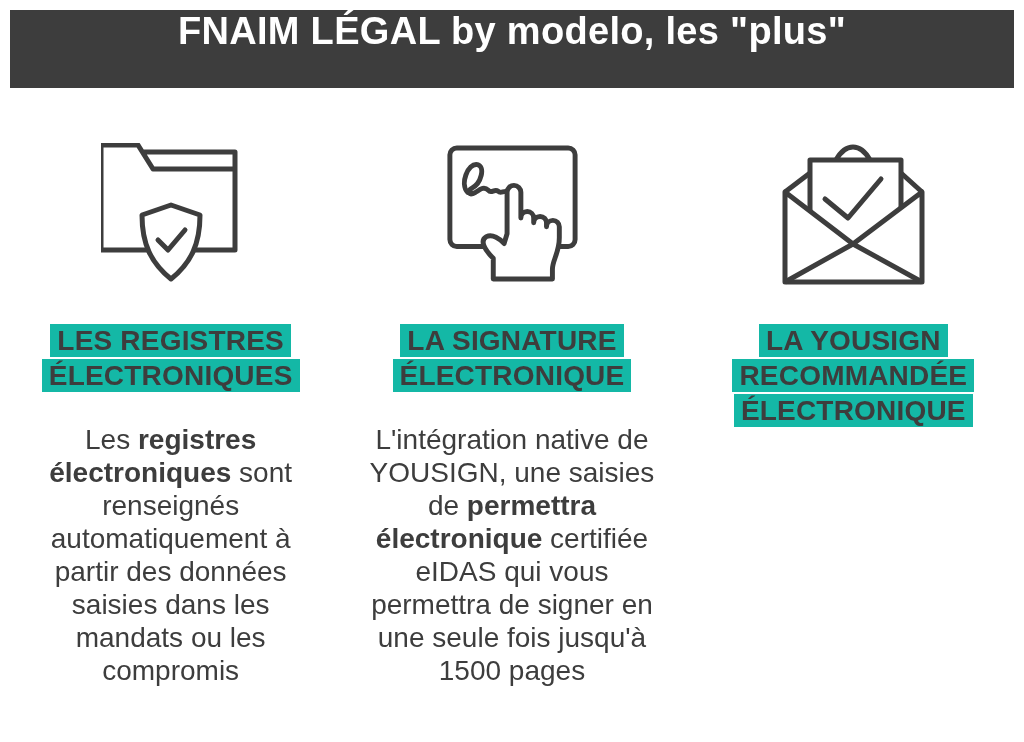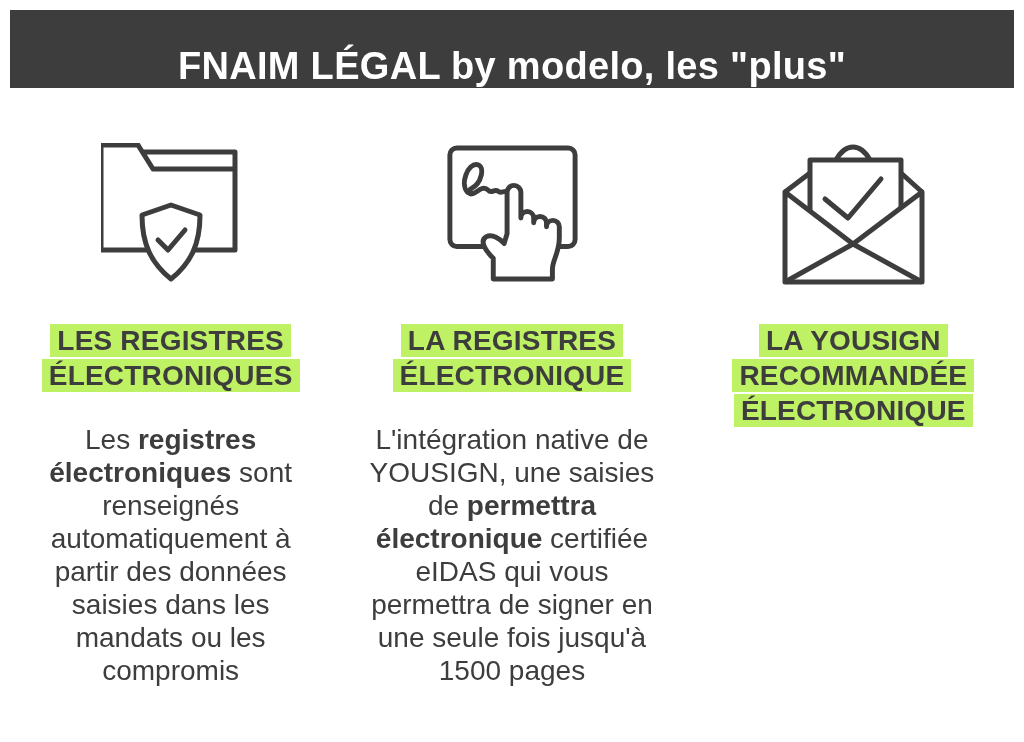--- a/index.html
+++ b/index.html
@@ -9,21 +9,21 @@
     background: #ffffff;
     font-family: "Liberation Sans", sans-serif;
     color: #3d3d3d;
     overflow: hidden;
   }
   .banner {
     position: absolute;
     left: 10px; top: 10px; right: 10px;
     height: 78px;
     background: #3d3d3d;
-    display: flex; align-items: flex-end; justify-content: center;
+    display: flex; align-items: flex-start; justify-content: center;
   }
   .banner-title {
     color: #ffffff;
     font-size: 38px;
     font-weight: bold;
     letter-spacing: 0.3px;
     white-space: nowrap;
   }
   .content {
     position: absolute;
@@ -46,21 +46,21 @@
   .icon-wrap svg { display: block; }
   .heading {
     margin-top: 40px;
     text-align: center;
     font-size: 28px;
     font-weight: bold;
     line-height: 35px;
     letter-spacing: 0.2px;
   }
   .hl {
-    background: #bef264;
+    background: #14b8a6;
     padding: 1px 7px;
     white-space: pre-line;
     -webkit-box-decoration-break: clone;
     box-decoration-break: clone;
   }
   .body-text {
     margin: 30px 0 0 0;
     font-size: 28px;
     line-height: 33px;
     text-align: center;
@@ -96,21 +96,21 @@
 
   <div class="col col-2">
     <div class="icon-wrap">
       <svg width="140" height="140" viewBox="0 0 142 142" fill="none" stroke="#3d3d3d" stroke-width="5" stroke-linejoin="round">
         <rect x="8" y="5" width="127" height="100" rx="7"></rect>
         <path stroke-linecap="round" d="M26,50 C18,42 26,20 36,22 C44,24 40,41 30,46 C25,49 27,54 34,50 C40,46 43,44 47,48 C50,52 53,46 57,49 C60,52 63,47 68,50 L72,49"></path>
         <path fill="#ffffff" d="M66,92 L66,50 A7,7 0 0 1 80,50 L80,76 A6.5,6.5 0 0 1 93,76 L93,81 A6.5,6.5 0 0 1 106,81 L106,85 A6.5,6.5 0 0 1 119,85 L119,96 C119,111 112,119 112,128 L112,138 L52,138 L52,117 C43,108 38,99 45,95 C51,92 59,97 63,102 Z"></path>
       </svg>
     </div>
     <div class="heading">
-      <span class="hl">LA REGISTRES
+      <span class="hl">LA SIGNATURE
 ÉLECTRONIQUE</span>
     </div>
     <p class="body-text"><span>L'intégration native de YOUSIGN, une saisies de </span><b>permettra électronique</b><span> certifiée eIDAS qui vous permettra de signer en une seule fois jusqu'à 1500 pages</span></p>
   </div>
 
   <div class="col col-3">
     <div class="icon-wrap">
       <svg width="145" height="142" viewBox="0 0 145 142" fill="none" stroke="#3d3d3d" stroke-width="5" stroke-linejoin="round">
         <path d="M55,17 C60,8 66,4 72,4 C78,4 84,8 89,17"></path>
         <path d="M4,49 L29,30 M141,49 L120,30"></path>

